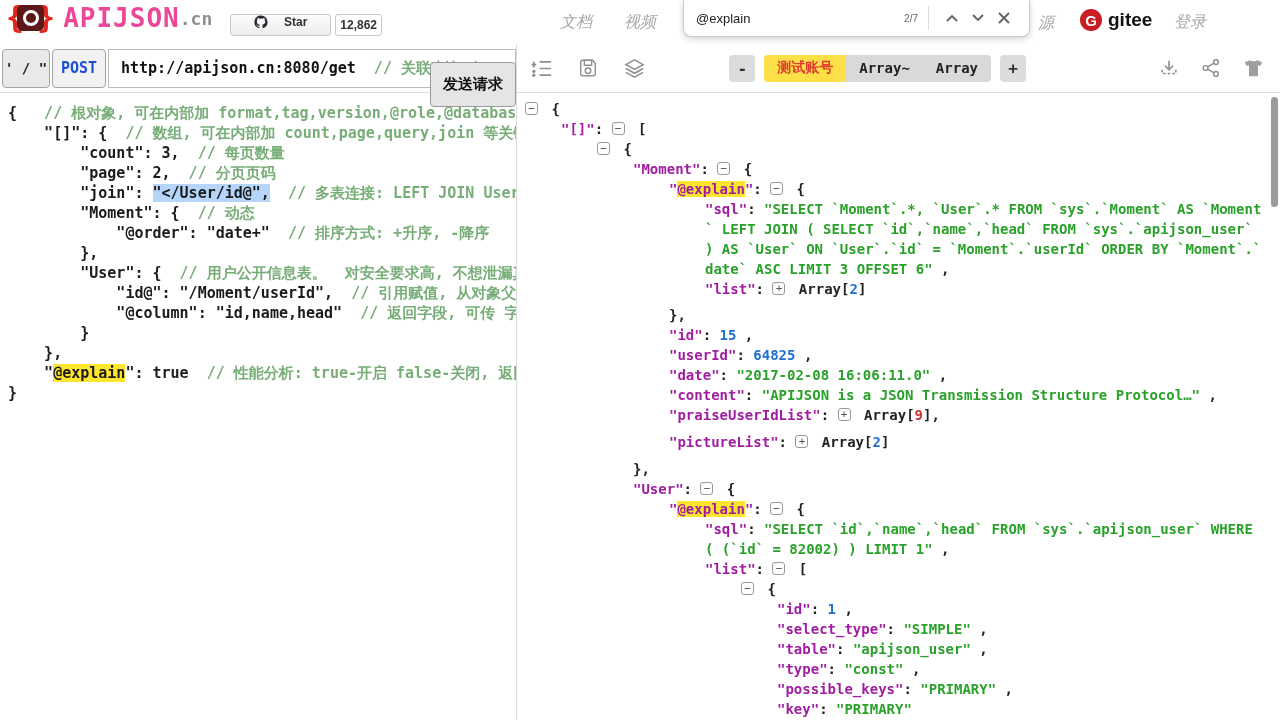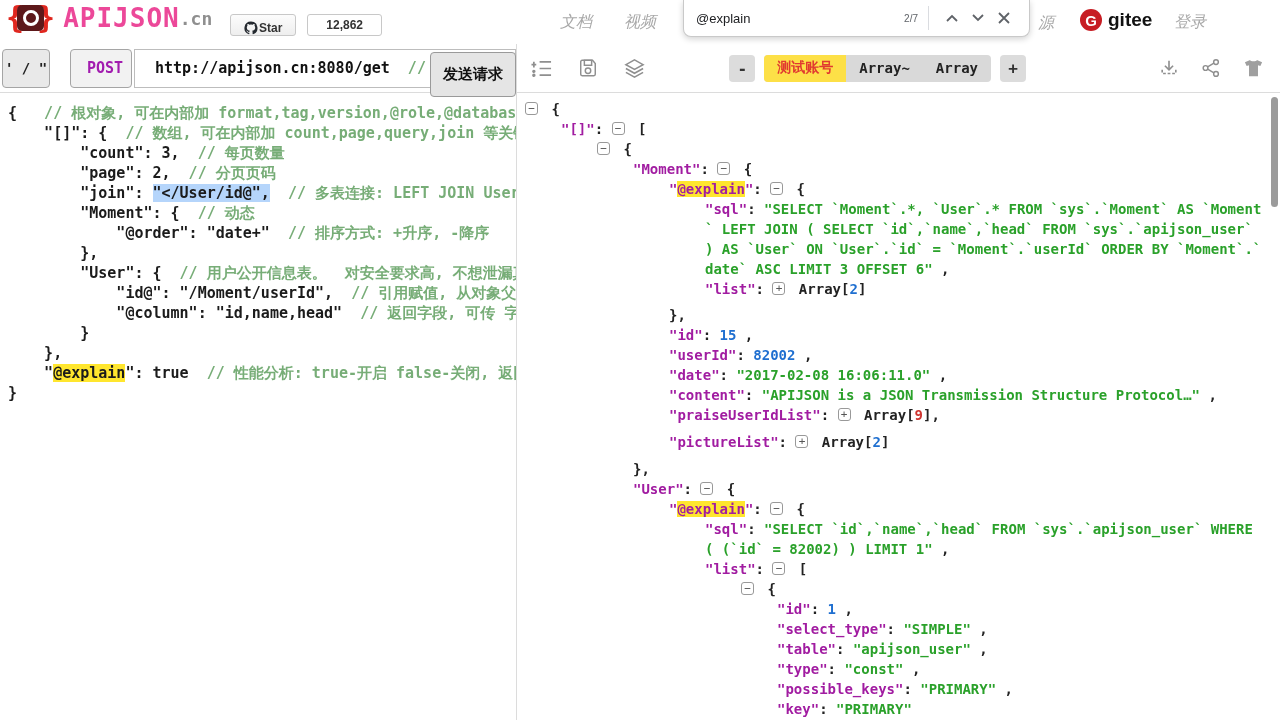--- a/index.html
+++ b/index.html
@@ -12,25 +12,25 @@
   .logo-brace{color:#e0271f;font-size:30px;font-weight:bold;line-height:30px;}
   .logo-brace.l{margin-right:-7px;}
   .logo-brace.r{margin-left:-7px;}
   .logo-box{width:27px;height:26px;background:#5d181a;border-radius:5px;display:flex;
             align-items:center;justify-content:center;position:relative;z-index:1;}
   .logo-ring{width:10px;height:10px;border:3px solid #fff;border-radius:50%;}
   .brand-name{color:#ec4899;font-size:26px;font-weight:bold;letter-spacing:1px;margin-left:8px;}
   .brand-suffix{color:#8f8f8f;font-size:18px;font-weight:bold;}
   .star-widget{position:absolute;left:230px;top:14px;display:flex;align-items:center;
                font-family:"Liberation Sans",sans-serif;}
-  .star-btn{display:flex;align-items:flex-end;gap:1px;height:20px;padding:0 13px;
+  .star-btn{display:flex;align-items:flex-start;gap:16px;height:20px;padding:0 23px;
             background:linear-gradient(#fcfcfc,#eee);border:1px solid #c8c8c8;border-radius:3px;
             font-size:12px;font-weight:bold;color:#333;}
-  .star-count{height:20px;padding:0 18px;background:#fff;border:1px solid #c8c8c8;border-radius:3px;
-              margin-left:11px;font-size:12px;font-weight:bold;color:#333;display:flex;align-items:center;}
+  .star-count{height:20px;padding:0 4px;background:#fff;border:1px solid #c8c8c8;border-radius:3px;
+              margin-left:4px;font-size:12px;font-weight:bold;color:#333;display:flex;align-items:center;}
   .nav-link{position:absolute;top:12px;color:#a8a8a8;font-size:16px;
             font-family:"Liberation Sans",sans-serif;font-style:italic;}
   .nav-docs{left:560px;}
   .nav-videos{left:624px;}
   .nav-partial{left:1038px;top:13px;}
   .gitee{position:absolute;left:1080px;top:9px;display:flex;align-items:center;gap:6px;}
   .gitee-circle{width:22px;height:22px;border-radius:50%;background:#c71d23;color:#fff;
                 display:flex;align-items:center;justify-content:center;
                 font:bold 15px "Liberation Sans",sans-serif;}
   .gitee-label{font:bold 19px "Liberation Sans",sans-serif;color:#111;}
@@ -49,28 +49,28 @@
   .find-btn{width:26px;height:26px;display:flex;align-items:center;justify-content:center;}
 
   
   .vdivider{position:absolute;left:516px;top:44px;bottom:0;width:1px;background:#dcdcdc;z-index:2;}
   .toolbar-left{position:absolute;left:0;top:44px;width:516px;height:49px;background:#fff;
                 border-bottom:1px solid #dcdcdc;box-sizing:border-box;display:flex;
                 align-items:center;}
   .quote-btn{margin-left:2px;width:46px;height:37px;background:#e9e9e9;border:1px solid #a5a5a5;
              border-radius:4px;font:bold 14px "DejaVu Sans Mono",monospace;color:#222;
              display:flex;align-items:center;justify-content:center;}
-  .method-btn{margin-left:20px;width:52px;height:37px;background:#f2f2f2;border:1px solid #a5a5a5;
-              border-radius:4px;font:bold 15px "DejaVu Sans Mono",monospace;color:#a21caf;
-              display:flex;align-items:center;justify-content:center;padding-left:8px;}
+  .method-btn{margin-left:2px;width:52px;height:37px;background:#f2f2f2;border:1px solid #a5a5a5;
+              border-radius:4px;font:bold 15px "DejaVu Sans Mono",monospace;color:#1d4ed8;
+              display:flex;align-items:center;justify-content:center;}
   .url-input{flex:1;height:39px;background:#fff;border:1px solid #bdbdbd;margin-left:2px;
-             display:flex;align-items:center;padding-left:20px;overflow:hidden;white-space:pre;
+             display:flex;align-items:center;padding-left:12px;overflow:hidden;white-space:pre;
              font:bold 15px "DejaVu Sans Mono",monospace;color:#111;box-sizing:border-box;}
   .url-comment{color:#77ad77;}
-  .send-btn{position:absolute;left:430px;top:8px;width:84px;height:43px;background:#e5e5e5;
+  .send-btn{position:absolute;left:430px;top:18px;width:84px;height:43px;background:#e5e5e5;
             border:1px solid #9a9a9a;border-radius:4px;
             font:bold 15px "Liberation Sans",sans-serif;color:#111;
             display:flex;align-items:center;justify-content:center;z-index:3;}
   .toolbar-right{position:absolute;left:517px;right:0;top:44px;height:49px;background:#fff;
                  border-bottom:1px solid #dcdcdc;box-sizing:border-box;display:flex;
                  align-items:center;}
   .tb-icons-left{display:flex;align-items:center;gap:26px;margin-left:14px;}
   .tab-area{display:flex;align-items:center;margin-left:auto;}
   .tab-minus,.tab-plus{width:26px;height:27px;background:#dcdcdc;border-radius:4px;
             font:bold 16px "DejaVu Sans Mono",monospace;color:#333;
@@ -228,21 +228,21 @@
 <div id="response-viewer" class="viewer">
     <div class="cline" style="padding-left: 8px;"><span class="tgo">−</span><span class="pl"> {</span></div>
     <div class="cline" style="padding-left: 44px;"><span class="pk">"[]"</span><span class="pl">: </span><span class="tgo">−</span><span class="pl"> [</span></div>
     <div class="cline" style="padding-left: 80px;"><span class="tgo">−</span><span class="pl"> {</span></div>
     <div class="cline" style="padding-left: 116px;"><span class="pk">"Moment"</span><span class="pl">: </span><span class="tgo">−</span><span class="pl"> {</span></div>
     <div class="cline" style="padding-left: 152px;"><span class="pk">"</span><span class="hk">@explain</span><span class="pk">"</span><span class="pl">: </span><span class="tgo">−</span><span class="pl"> {</span></div>
     <div class="cline" style="padding-left: 188px;"><span class="pk">"sql"</span><span class="pl">: </span><span class="st">"SELECT `Moment`.*, `User`.* FROM `sys`.`Moment` AS `Moment` LEFT JOIN ( SELECT `id`,`name`,`head` FROM `sys`.`apijson_user` ) AS `User` ON `User`.`id` = `Moment`.`userId` ORDER BY `Moment`.`date` ASC LIMIT 3 OFFSET 6"</span><span class="pl"> ,</span></div>
     <div class="cline" style="padding-left: 188px;"><span class="pk">"list"</span><span class="pl">: </span><span class="tgc">+</span><span class="pl"> Array[</span><span class="nb">2</span><span class="pl">]</span></div>
     <div class="cline" style="padding-left: 152px; margin-top: 6px;"><span class="pl">},</span></div>
     <div class="cline" style="padding-left: 152px;"><span class="pk">"id"</span><span class="pl">: </span><span class="nb">15</span><span class="pl"> ,</span></div>
-    <div class="cline" style="padding-left: 152px;"><span class="pk">"userId"</span><span class="pl">: </span><span class="nb">82002</span><span class="pl"> ,</span></div>
+    <div class="cline" style="padding-left: 152px;"><span class="pk">"userId"</span><span class="pl">: </span><span class="nb">64825</span><span class="pl"> ,</span></div>
     <div class="cline" style="padding-left: 152px;"><span class="pk">"date"</span><span class="pl">: </span><span class="st">"2017-02-08 16:06:11.0"</span><span class="pl"> ,</span></div>
     <div class="cline" style="padding-left: 152px;"><span class="pk">"content"</span><span class="pl">: </span><span class="st">"APIJSON is a JSON Transmission Structure Protocol…"</span><span class="pl"> ,</span></div>
     <div class="cline" style="padding-left: 152px;"><span class="pk">"praiseUserIdList"</span><span class="pl">: </span><span class="tgc">+</span><span class="pl"> Array[</span><span class="nr">9</span><span class="pl">],</span></div>
     <div class="cline" style="padding-left: 152px; margin-top: 7px;"><span class="pk">"pictureList"</span><span class="pl">: </span><span class="tgc">+</span><span class="pl"> Array[</span><span class="nb">2</span><span class="pl">]</span></div>
     <div class="cline" style="padding-left: 116px; margin-top: 7px;"><span class="pl">},</span></div>
     <div class="cline" style="padding-left: 116px;"><span class="pk">"User"</span><span class="pl">: </span><span class="tgo">−</span><span class="pl"> {</span></div>
     <div class="cline" style="padding-left: 152px;"><span class="pk">"</span><span class="hk">@explain</span><span class="pk">"</span><span class="pl">: </span><span class="tgo">−</span><span class="pl"> {</span></div>
     <div class="cline" style="padding-left: 188px;"><span class="pk">"sql"</span><span class="pl">: </span><span class="st">"SELECT `id`,`name`,`head` FROM `sys`.`apijson_user` WHERE ( (`id` = 82002) ) LIMIT 1"</span><span class="pl"> ,</span></div>
     <div class="cline" style="padding-left: 188px;"><span class="pk">"list"</span><span class="pl">: </span><span class="tgo">−</span><span class="pl"> [</span></div>
     <div class="cline" style="padding-left: 224px;"><span class="tgo">−</span><span class="pl"> {</span></div>

